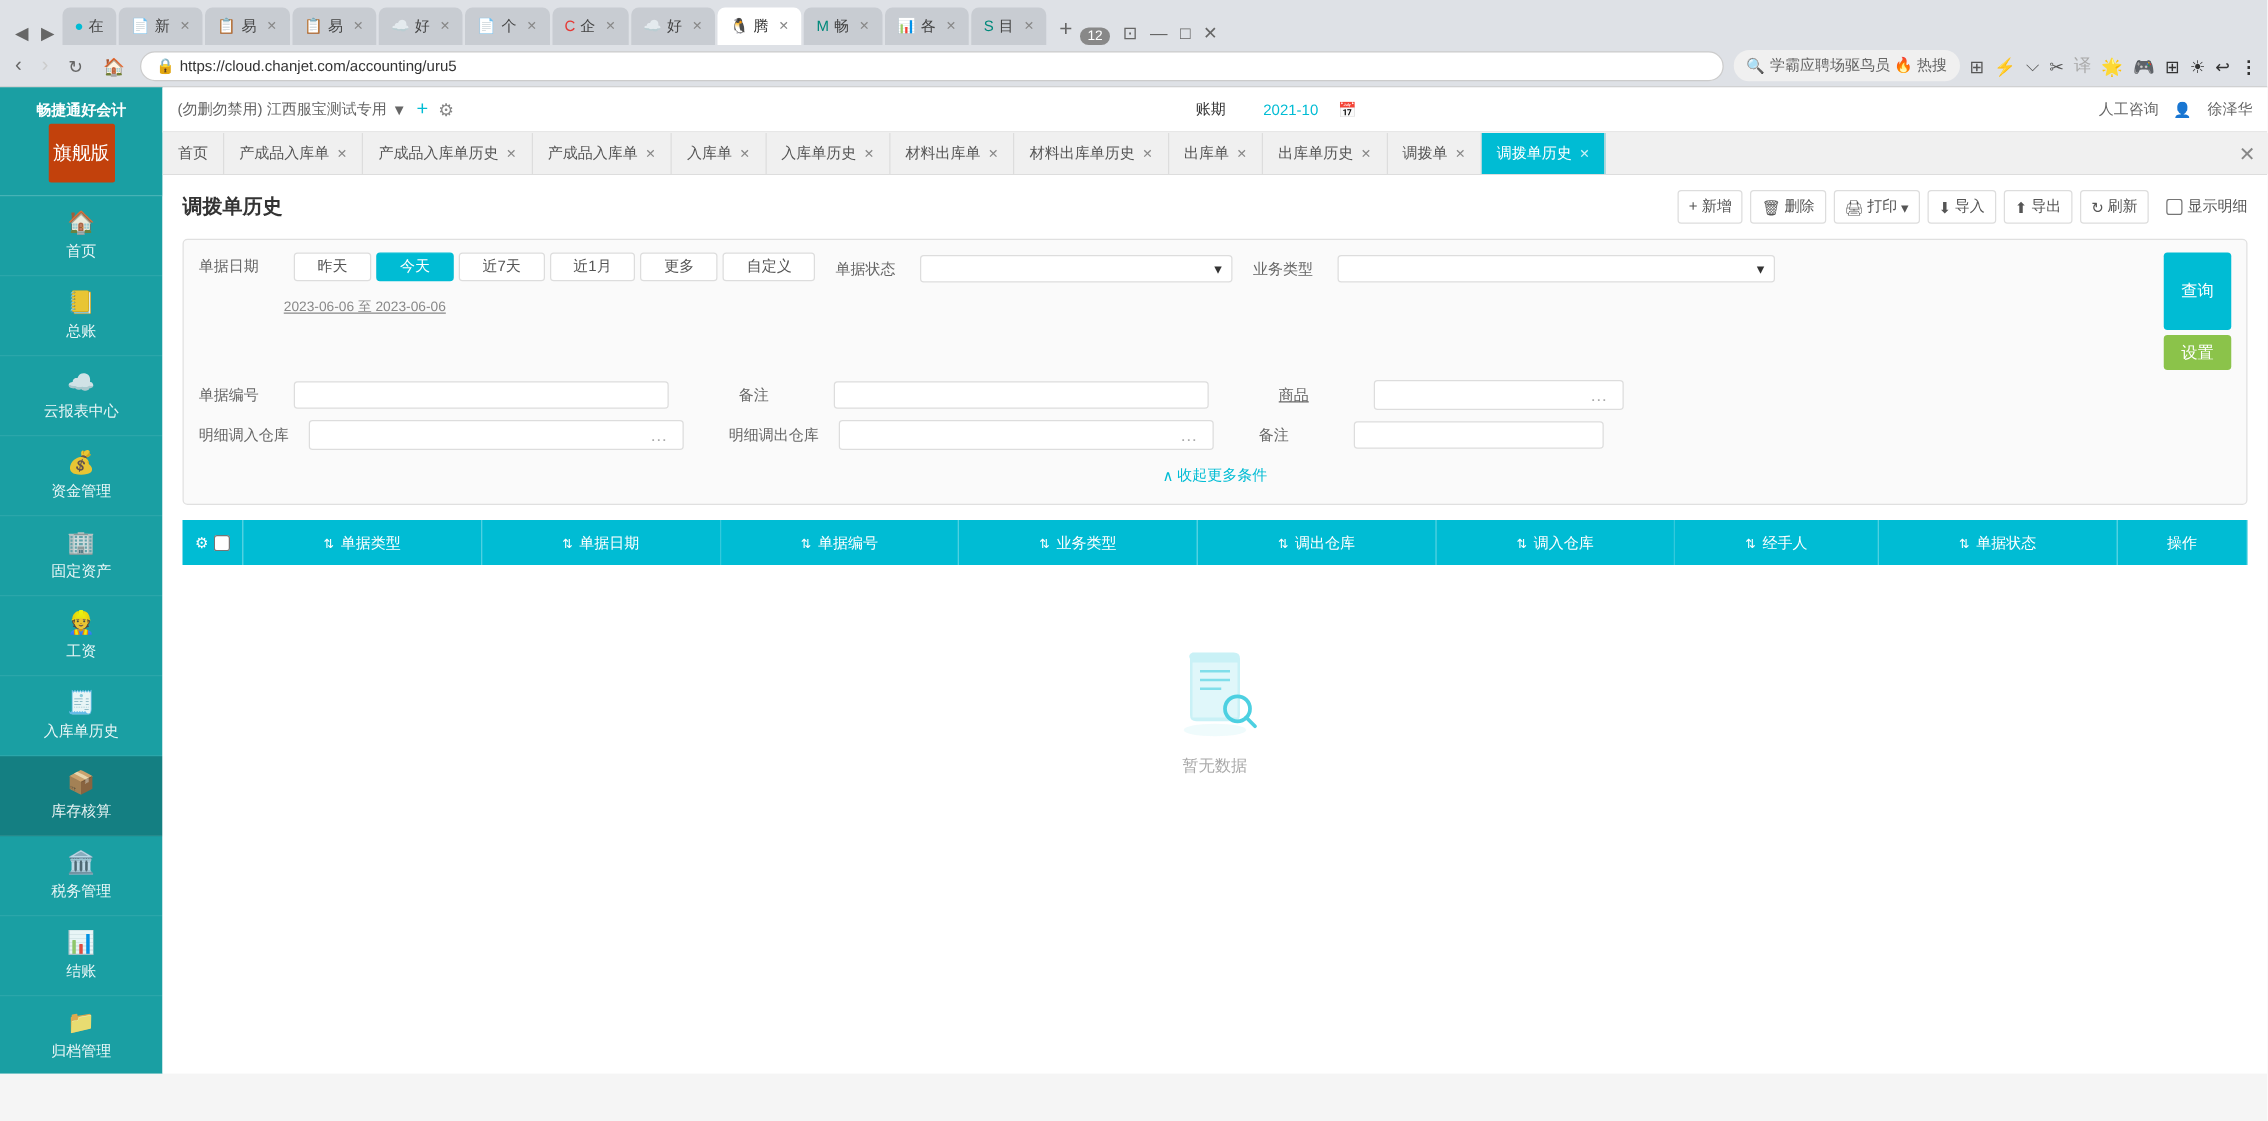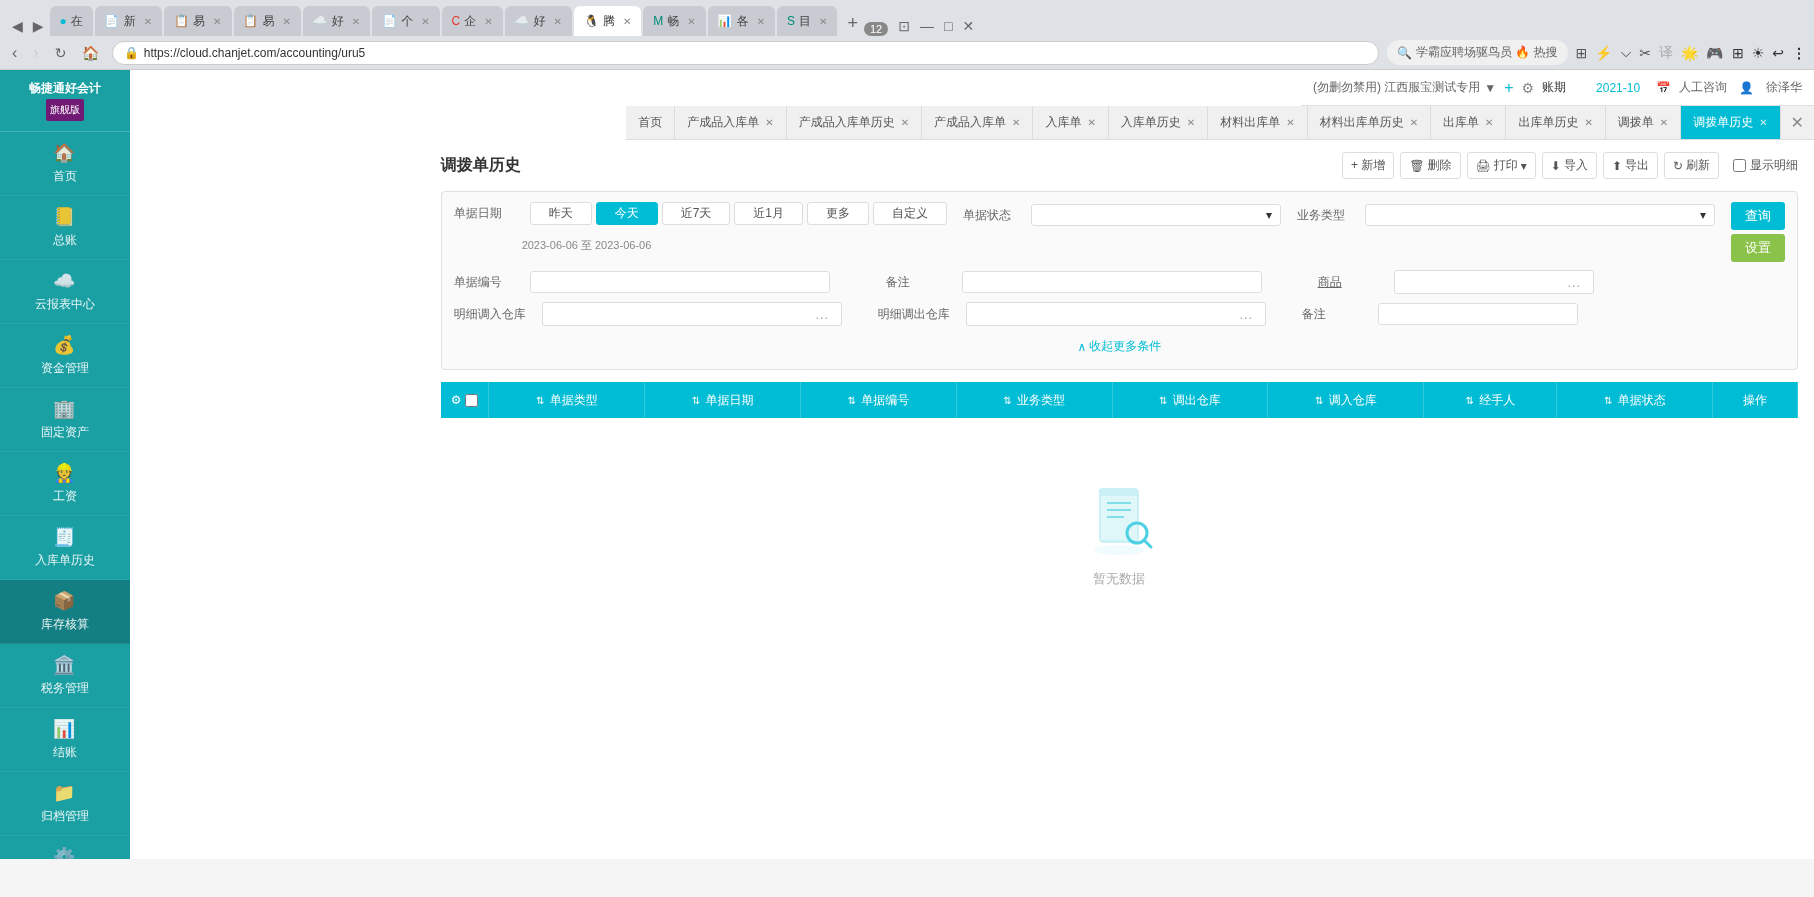--- a/index.html
+++ b/index.html
@@ -79,24 +79,24 @@
       text-align: center;
       border-bottom: 1px solid rgba(255,255,255,0.2);
     }
     .sidebar-logo .logo-text {
       color: #fff;
       font-size: 12px;
       font-weight: bold;
       line-height: 1.4;
     }
     .sidebar-logo .version-badge {
-      background: #701a75;
+      background: #c2410c;
       color: #fff;
-      font-size: 10px;
-      padding: 4px 4px;
+      font-size: 15px;
+      padding: 14px 4px;
       border-radius: 2px;
       margin-top: 2px;
       display: inline-block;
     }
     .sidebar-item {
       display: flex;
       flex-direction: column;
       align-items: center;
       padding: 10px 5px;
       color: rgba(255,255,255,0.9);
@@ -183,21 +183,20 @@
       cursor: pointer;
     }
 
     
     .main-content {
       flex: 1;
       display: flex;
       flex-direction: column;
       background: #fff;
       overflow: hidden;
-      align-items: flex-end;
     }
 
     .content-area {
       flex: 1;
       padding: 12px 16px;
       overflow-y: auto;
     }
 
     .page-title-bar {
       display: flex;
@@ -224,21 +223,21 @@
       border: 1px solid #ddd;
       background: #fff;
       border-radius: 3px;
       cursor: pointer;
       color: #555;
     }
     .btn-query {
       background: #00bcd4;
       color: #fff;
       border: none;
-      padding: 5px 14px;
+      padding: 22px 14px;
       border-radius: 3px;
       cursor: pointer;
       font-size: 13px;
     }
     .btn-settings {
       background: #8bc34a;
       color: #fff;
       border: none;
       padding: 5px 10px;
       border-radius: 3px;
@@ -290,20 +289,21 @@
       color: #555;
     }
     .date-quick-btn.active {
       background: #00bcd4;
       color: #fff;
       border-color: #00bcd4;
     }
     .date-range-text {
       font-size: 11px;
       color: #888;
+      text-decoration: underline;
     }
     .filter-input {
       border: 1px solid #ddd;
       padding: 3px 8px;
       font-size: 12px;
       border-radius: 3px;
       color: #333;
       background: #fff;
       min-width: 200px;
     }

